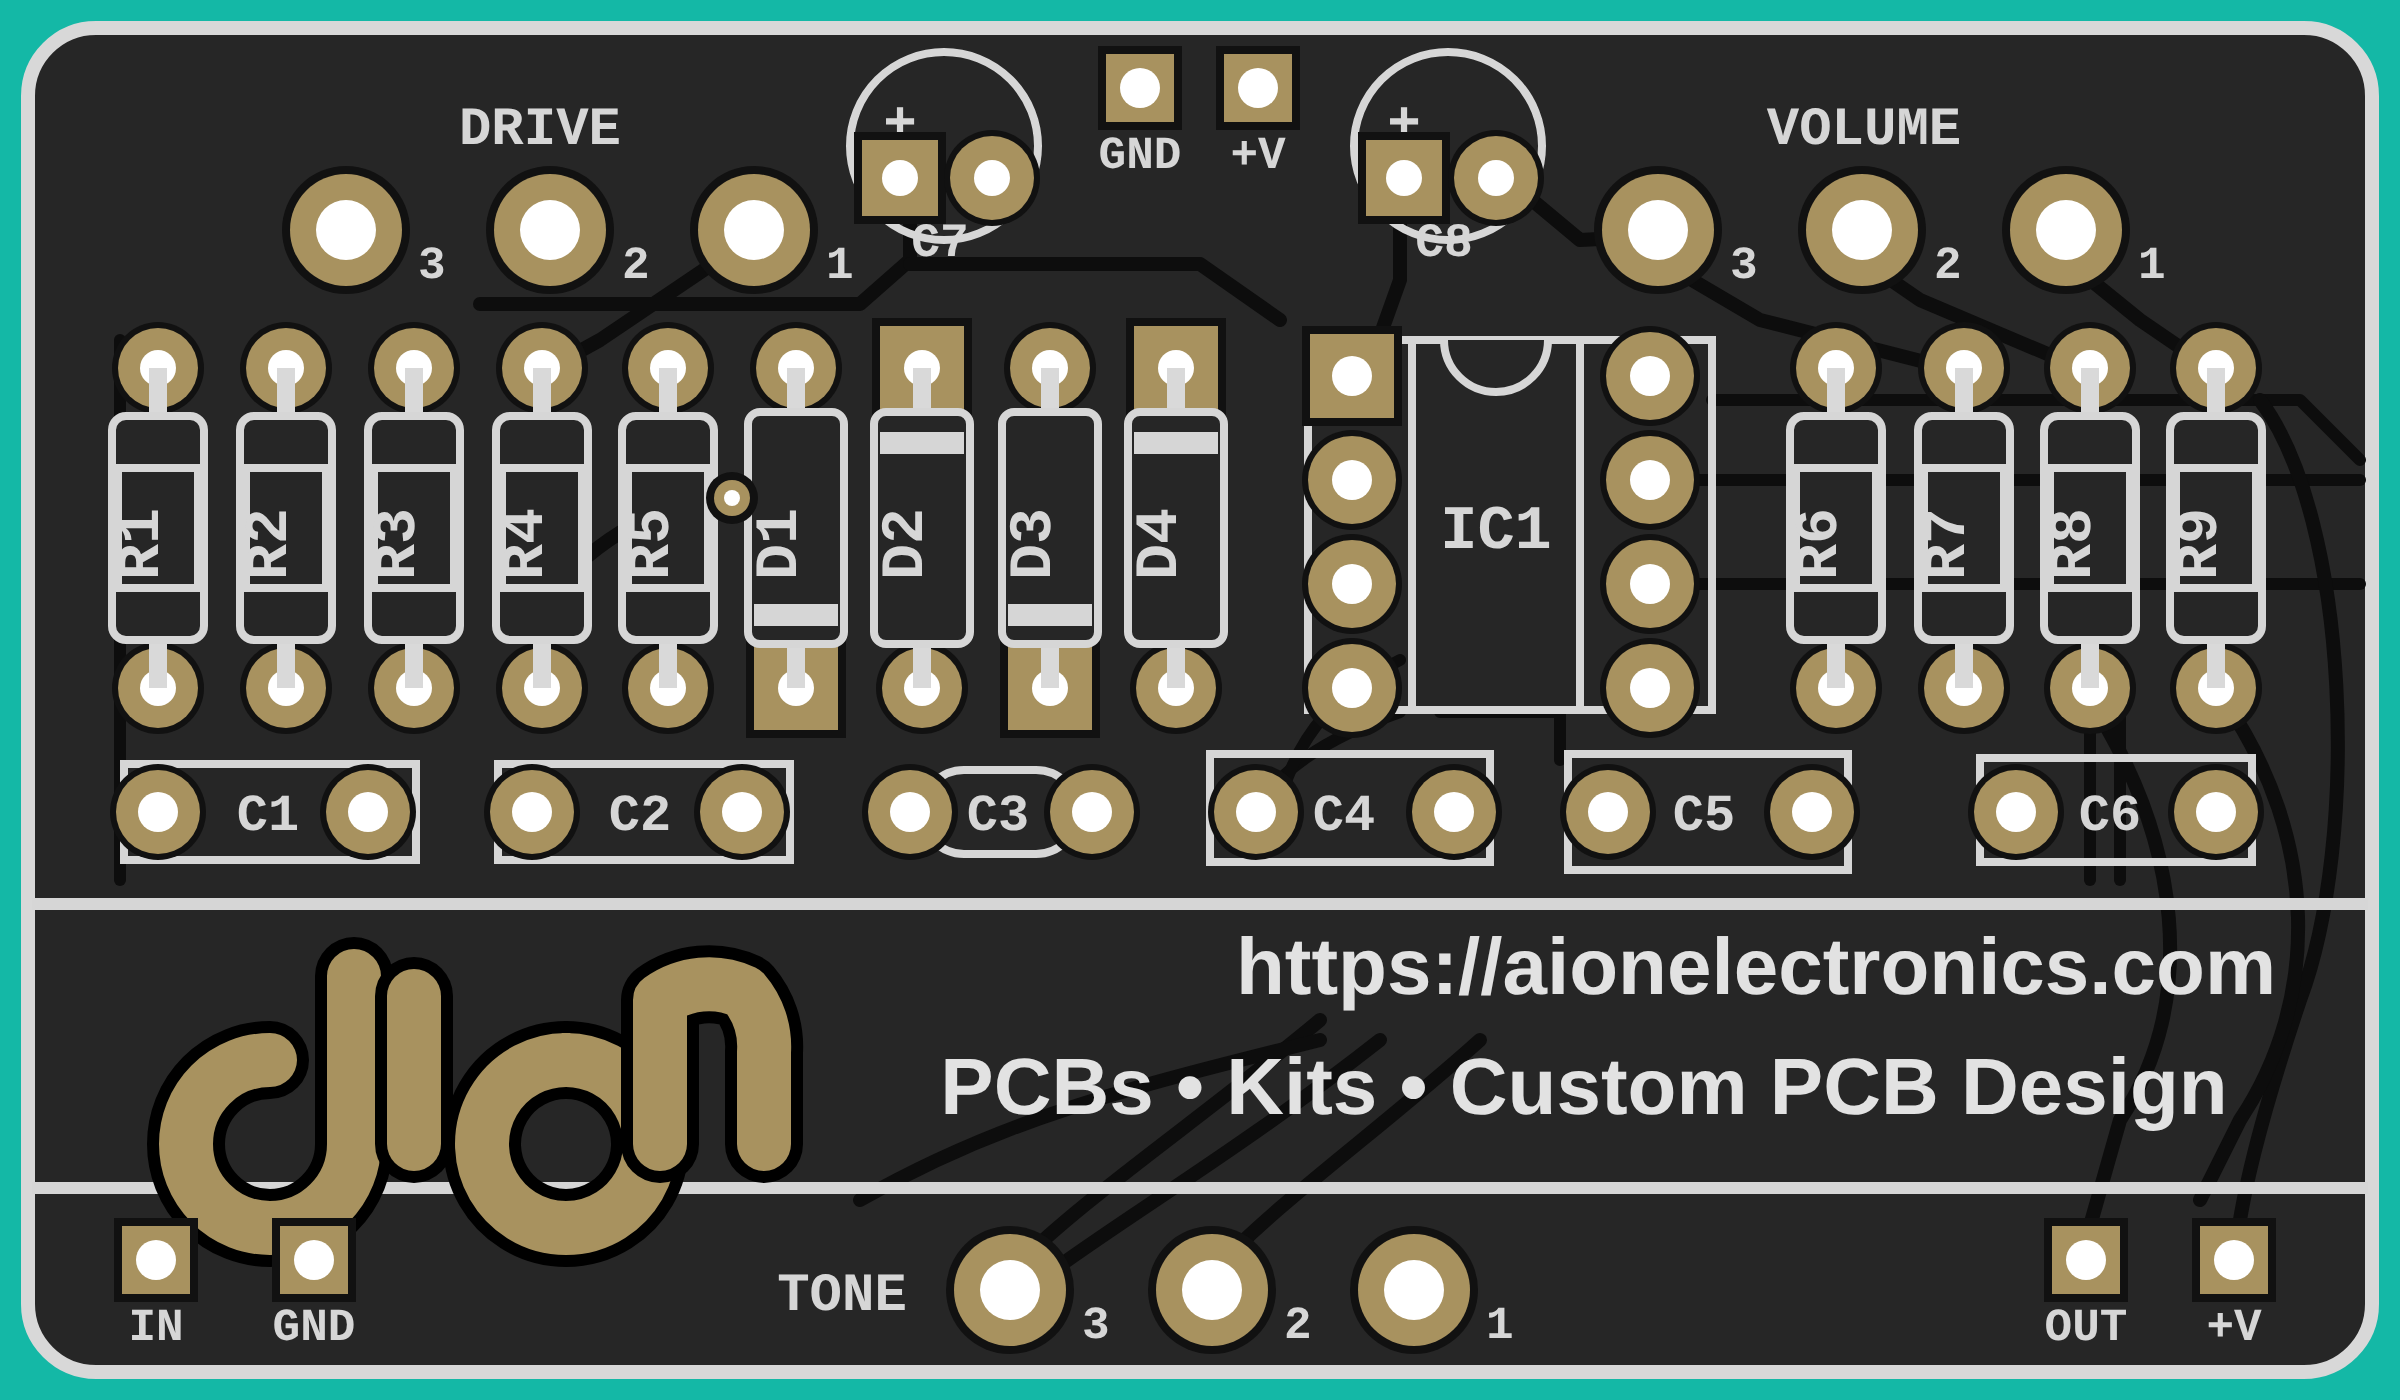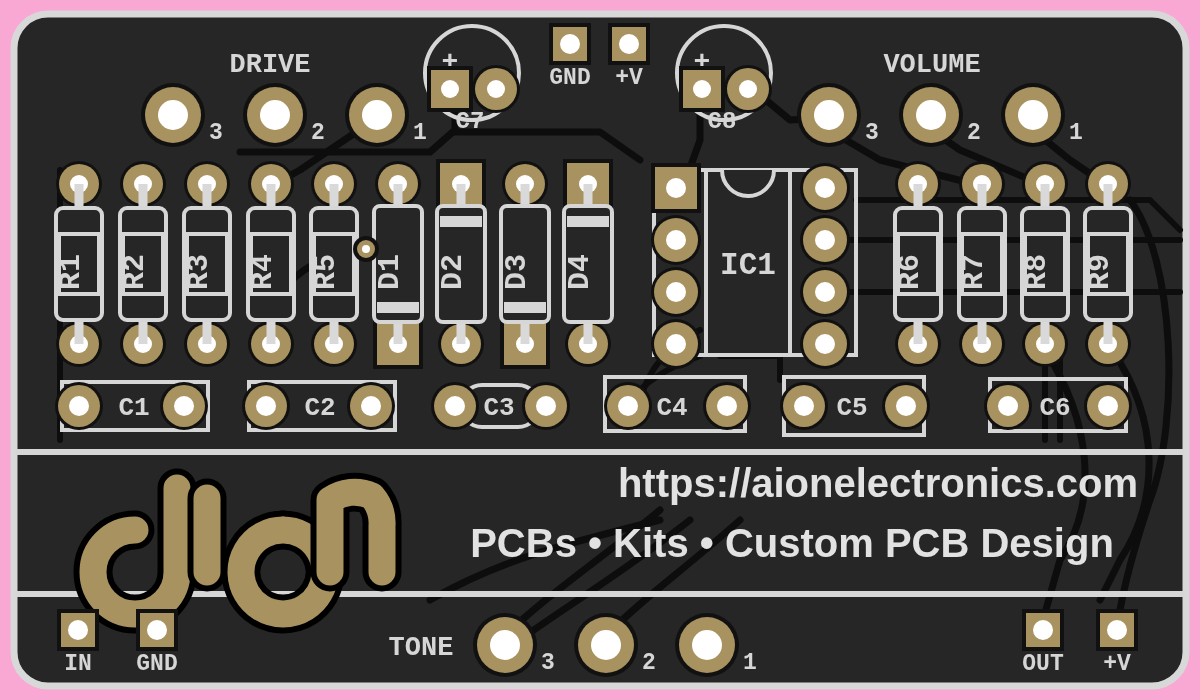--- a/index.html
+++ b/index.html
@@ -1,18 +1,18 @@
 <!DOCTYPE html>
 <html><head>
 <meta charset="utf-8">
 <title>PCB Layout</title>
 <style>
   html,body{margin:0;padding:0;background:#ffffff;}
   body{width:1200px;height:700px;font-family:"Liberation Sans",sans-serif;}
-  #board-root{position:relative;width:1200px;height:700px;overflow:hidden;background:#f9a8d4;}
+  #board-root{position:relative;width:1200px;height:700px;overflow:hidden;background:#14b8a6;}
   .svg-layer{position:absolute;left:0;top:0;width:1200px;height:700px;}
 </style>
 </head>
 <body>
 
 <div id="board-root">
   <svg class="svg-layer" viewBox="0 0 1200 700" xmlns="http://www.w3.org/2000/svg">
     <defs>
       <clipPath id="boardClip">
         <rect x="14" y="14" width="1172" height="672" rx="34" ry="34"></rect>

